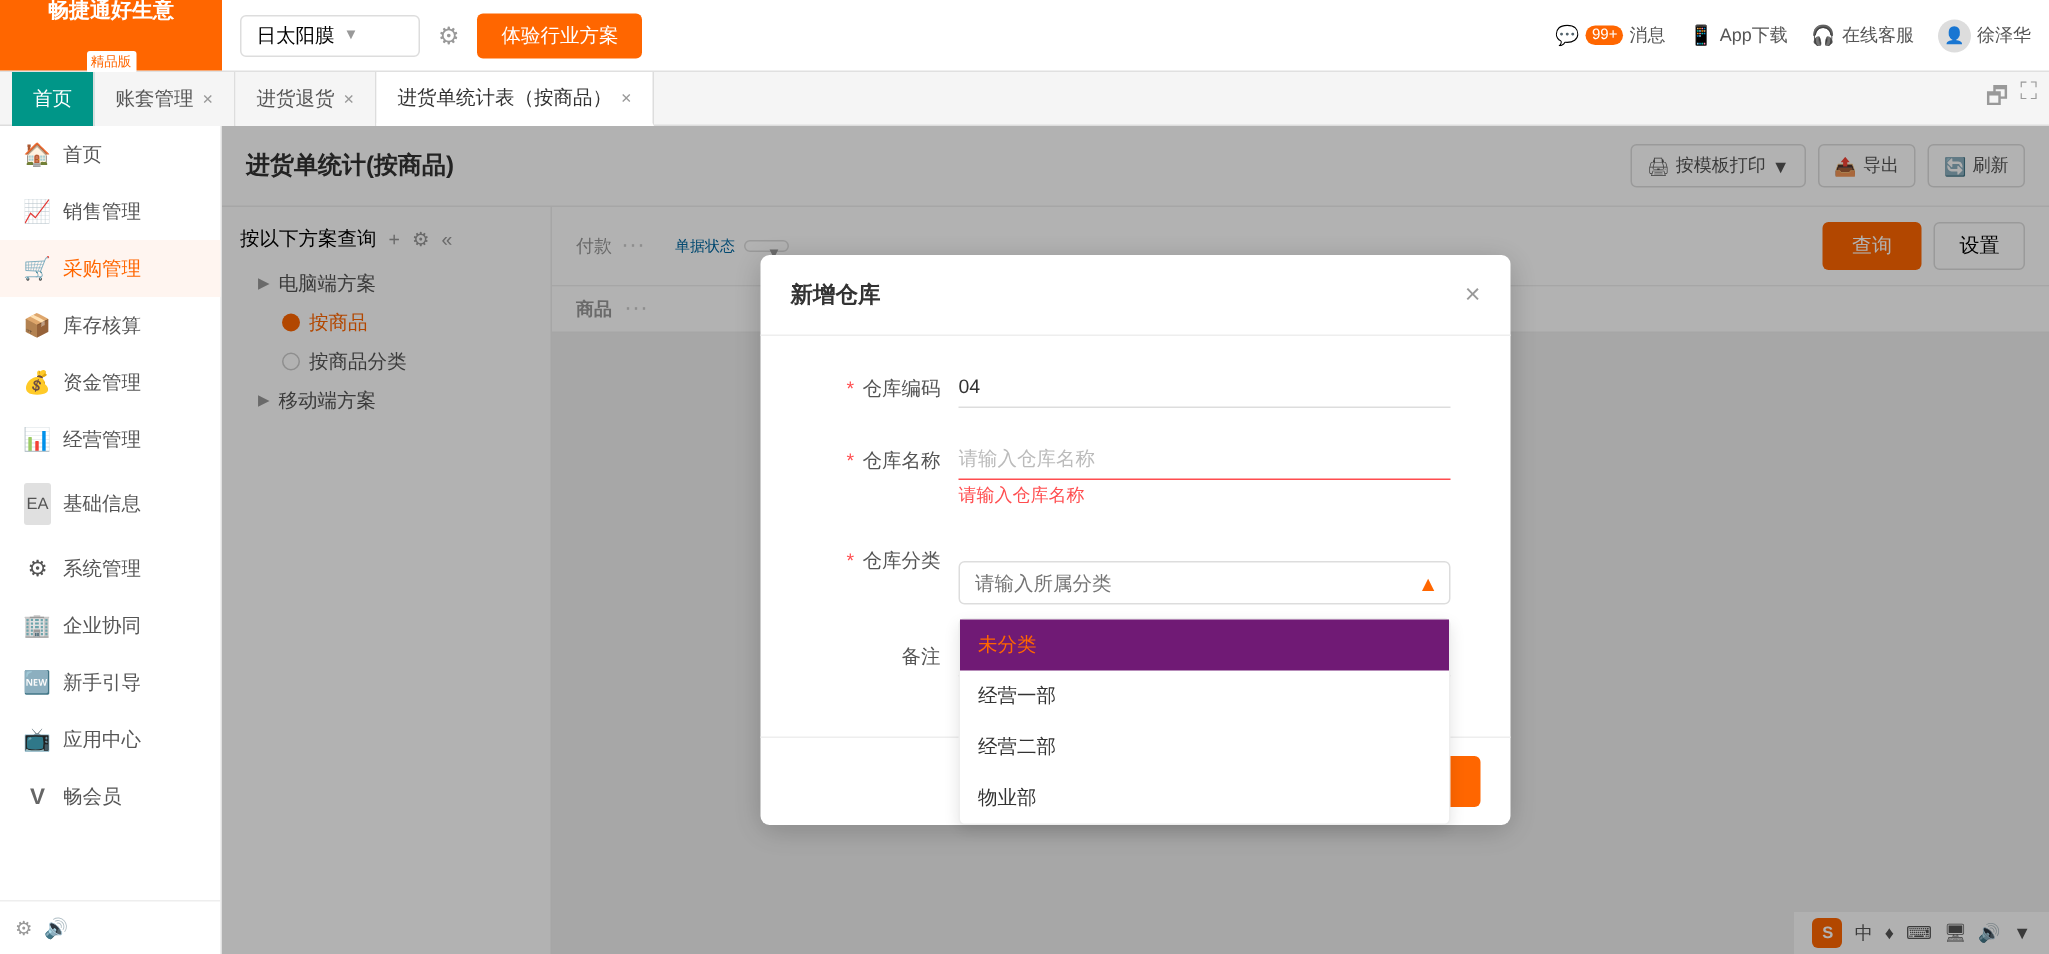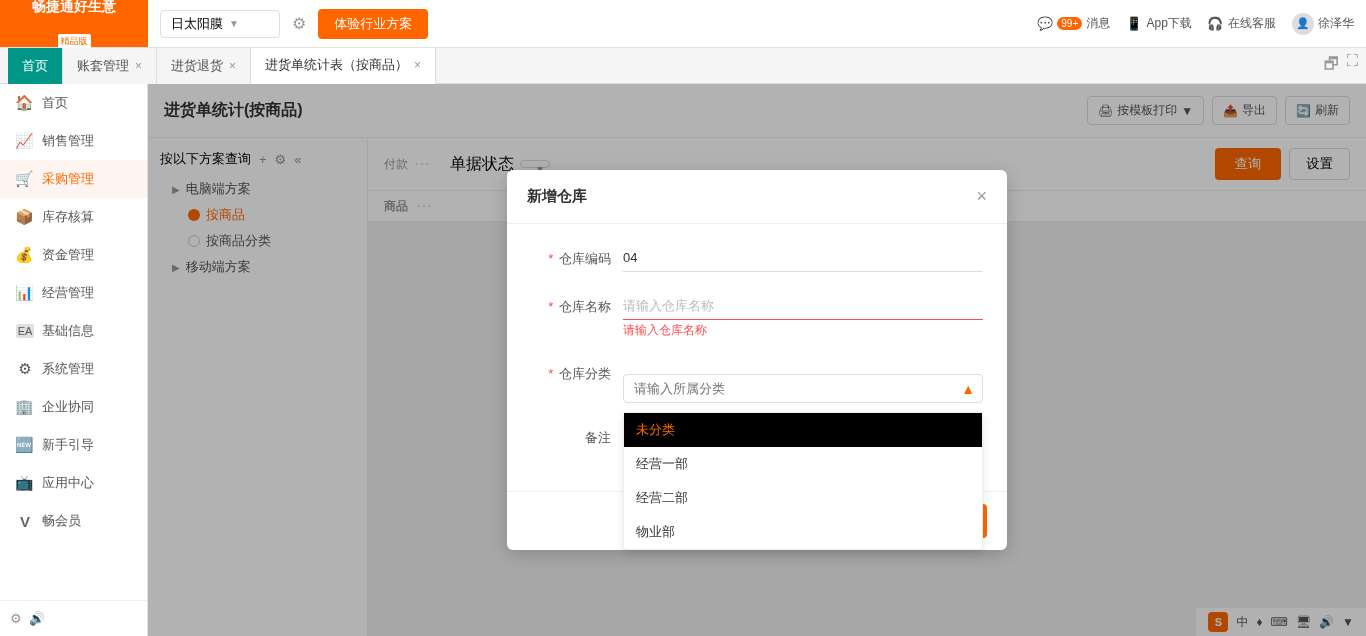--- a/index.html
+++ b/index.html
@@ -95,21 +95,21 @@
     .dialog {
       background: #fff; border-radius: 6px; width: 500px;
       box-shadow: 0 4px 20px rgba(0,0,0,0.2); position: relative;
     }
     .dialog-header {
       display: flex; align-items: center; justify-content: space-between;
       padding: 16px 20px; border-bottom: 1px solid #eee;
     }
     .dialog-title { font-size: 15px; font-weight: bold; color: #333; }
     .dialog-close { cursor: pointer; color: #999; font-size: 18px; }
-    .dialog-body { padding: 20px 24px; }
+    .dialog-body { padding: 20px 40px; }
     .form-row { display: flex; align-items: flex-start; margin-bottom: 20px; gap: 12px; }
     .form-label { width: 80px; text-align: right; font-size: 13px; color: #555; padding-top: 6px; flex-shrink: 0; }
     .required { color: #ff4d4f; margin-right: 2px; }
     .form-control-wrap { flex: 1; position: relative; }
     .form-input {
       width: 100%; border: none; border-bottom: 1px solid #ddd;
       padding: 6px 0; font-size: 13px; outline: none; color: #333;
     }
     .form-input::placeholder { color: #bbb; }
     .form-input.error { border-bottom-color: #ff4d4f; }
@@ -127,21 +127,21 @@
 
     
     .dropdown-list {
       position: absolute; left: 0; top: 38px; width: 100%;
       background: #fff; border: 1px solid #eee; border-radius: 4px;
       box-shadow: 0 4px 10px rgba(0,0,0,0.1); z-index: 10;
     }
     .dropdown-item {
       padding: 8px 12px; cursor: pointer; font-size: 13px; color: #333;
     }
-    .dropdown-item.selected { background: #000000; color: #ff6600; }
+    .dropdown-item.selected { background: #701a75; color: #ff6600; }
 
     .dialog-footer {
       padding: 12px 20px; border-top: 1px solid #eee;
       display: flex; justify-content: flex-end; gap: 10px;
     }
     .save-btn { background: #ff6600; color: #fff; border: none; padding: 8px 24px; border-radius: 4px; cursor: pointer; font-size: 13px; }
 
     
     .bottom-bar {
       position: fixed; bottom: 0; right: 0; background: rgba(255,255,255,0.9);
@@ -236,21 +236,21 @@
     </div>
     <div class="sidebar-item">
       <span class="sidebar-icon">💰</span>
       <span>资金管理</span>
     </div>
     <div class="sidebar-item">
       <span class="sidebar-icon">📊</span>
       <span>经营管理</span>
     </div>
     <div class="sidebar-item">
-      <span class="sidebar-icon" style="font-style:normal;font-size:11px;background:#e0e0e0;border-radius:2px;width:18px;height:14px;display:flex;align-items:center;justify-content:center;">EA</span>
+      <span class="sidebar-icon" style="font-style:normal;font-size:11px;background:#e0e0e0;border-radius:2px;width:18px;height:28px;display:flex;align-items:center;justify-content:center;">EA</span>
       <span>基础信息</span>
     </div>
     <div class="sidebar-item">
       <span class="sidebar-icon">⚙</span>
       <span>系统管理</span>
     </div>
     <div class="sidebar-item">
       <span class="sidebar-icon">🏢</span>
       <span>企业协同</span>
     </div>
@@ -325,21 +325,21 @@
       </div>
 
       <div style="flex:1;display:flex;flex-direction:column;">
 
         <div style="background:#fff;padding:10px 16px;border-bottom:1px solid #eee;display:flex;align-items:center;gap:20px;">
           <div style="display:flex;align-items:center;gap:6px;">
             <span style="color:#999;font-size:12px;">付款</span>
             <span style="color:#ccc;font-size:16px;">···</span>
           </div>
           <div style="display:flex;align-items:center;gap:6px;">
-            <span style="color:#000000;font-size:16px;">单据状态</span>
+            <span style="color:#0369a1;font-size:10px;">单据状态</span>
             <div style="border:1px solid #ddd;border-radius:4px;padding:3px 20px 3px 8px;position:relative;cursor:pointer;">
               <span style="position:absolute;right:4px;top:3px;font-size:10px;color:#999;">▼</span>
             </div>
           </div>
           <div style="margin-left:auto;display:flex;gap:8px;">
             <button class="query-btn">查询</button>
             <button class="setting-btn">设置</button>
           </div>
         </div>
 

